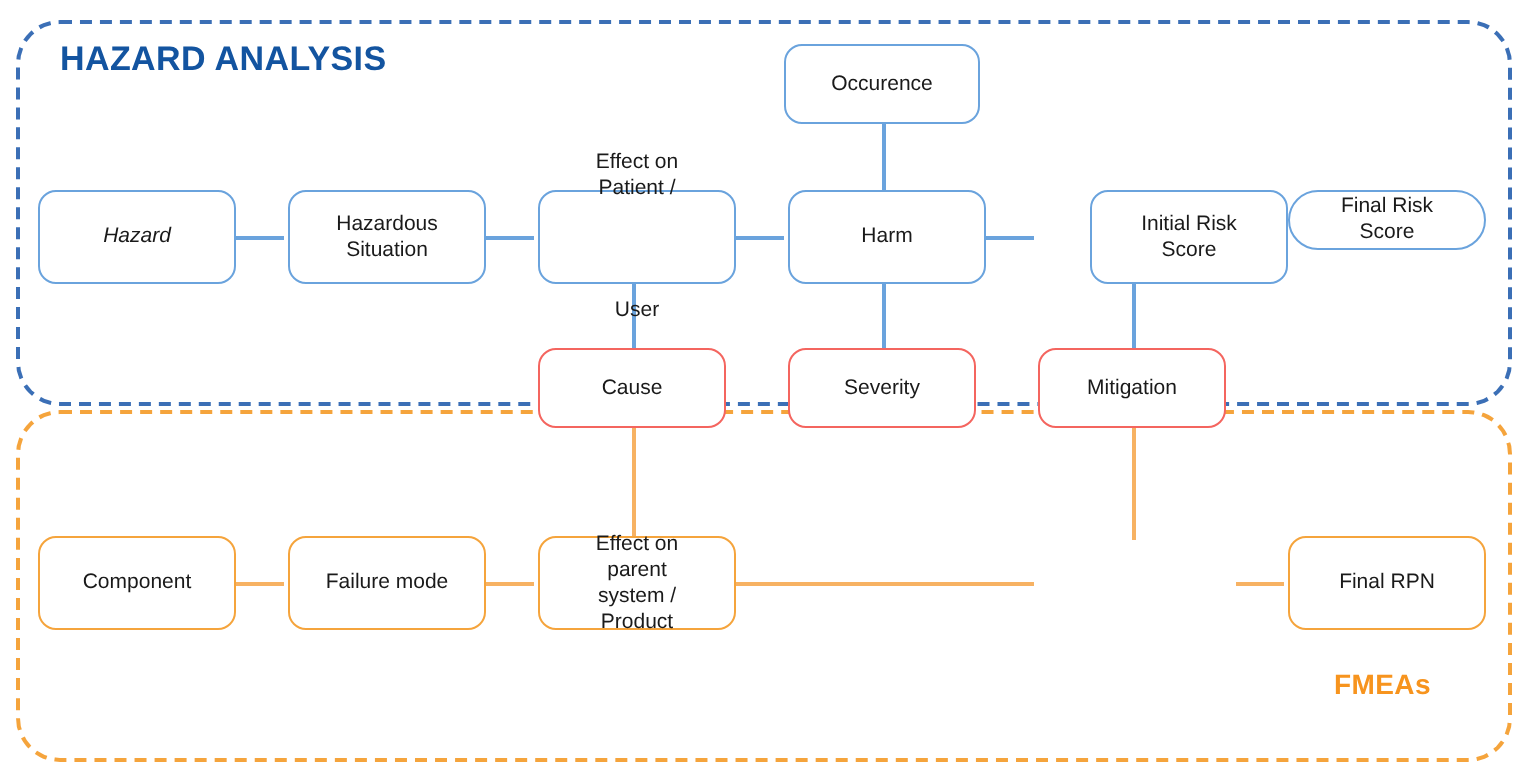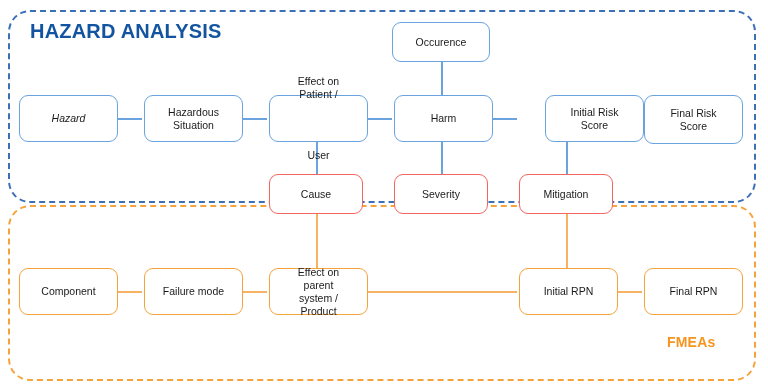--- a/index.html
+++ b/index.html
@@ -40,21 +40,21 @@
     left: 8px;
     top: 205px;
     width: 748px;
     height: 176px;
     border-color: #f5a43c;
   }
 
   .group-title {
     position: absolute;
     font-weight: bold;
-    font-size: 20px;
+    font-size: 17px;
     letter-spacing: 0.2px;
     white-space: nowrap;
   }
   .title-hazard {
     left: 30px;
     top: 20px;
     color: #1354a0;
   }
   .title-fmea {
     left: 647px;
@@ -143,21 +143,21 @@
   </div>
 
   <div class="node blue" style="left:394px; top:95px; width:99px; height:47px;">
     <span>Harm</span>
   </div>
 
   <div class="node blue" style="left:519px; top:95px; width:99px; height:47px;margin-left:26px;">
     <span>Initial Risk Score</span>
   </div>
 
-  <div class="node blue" style="left:644px; top:95px; width:99px; height:49px;">
+  <div class="node blue" style="left:644px; top:95px; width:99px; height:30px;border-radius:16px;">
     <span>Final Risk Score</span>
   </div>
 
   <div class="node red" style="left:269px; top:174px; width:94px; height:40px;">
     <span>Cause</span>
   </div>
 
   <div class="node red" style="left:394px; top:174px; width:94px; height:40px;">
     <span>Severity</span>
   </div>
@@ -172,21 +172,18 @@
 
   <div class="node orange" style="left:269px; top:268px; width:99px; height:47px; flex-direction:column;">
     <span>Effect on parent</span>
     <span>system / Product</span>
   </div>
 
   <div class="node orange" style="left:144px; top:268px; width:99px; height:47px;">
     <span>Failure mode</span>
   </div>
 
-  <div class="node orange" style="left:519px; top:268px; width:99px; height:47px;">
-    <span>Initial RPN</span>
-  </div>
 
   <div class="node orange" style="left:644px; top:268px; width:99px; height:47px;">
     <span>Final RPN</span>
   </div>
 
 </div>
 
 </body></html>

